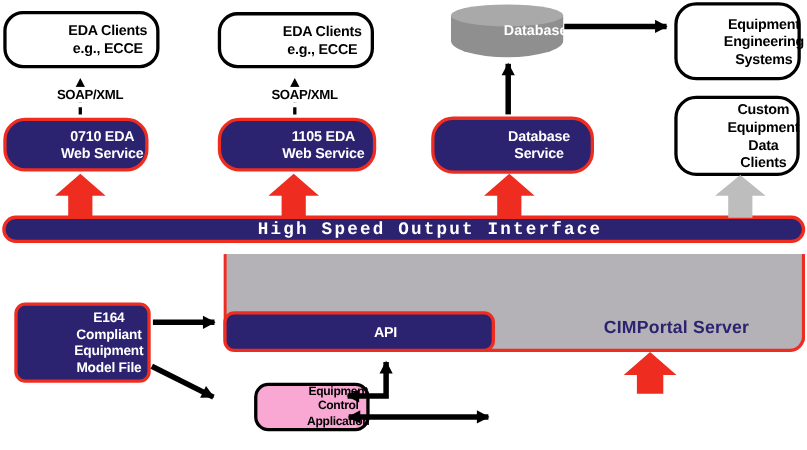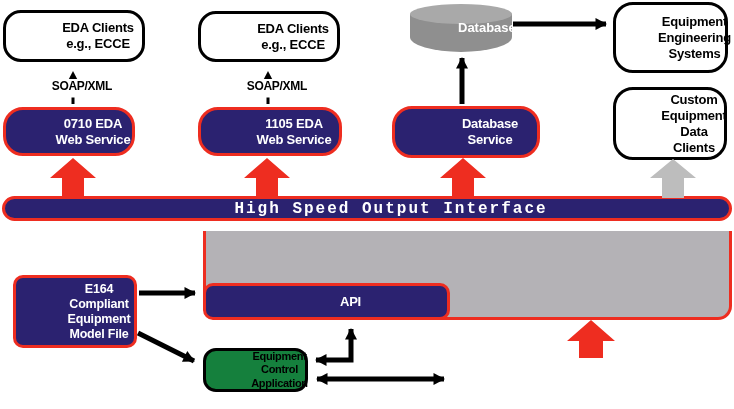--- a/index.html
+++ b/index.html
@@ -24,22 +24,22 @@
     background:var(--navy);border:3px solid var(--red);border-radius:15px;
     color:#fff;display:flex;align-items:center;justify-content:center;
     font-size:16px;letter-spacing:2px;
   }
   .region{
     background:var(--gray-region);
     border:3px solid var(--red);border-top:none;
     border-radius:0 0 14px 14px;
   }
   .cim-label{color:var(--navy);font-size:16px;letter-spacing:0.2px;text-align:center;}
-  .eca-box{background:#15803d;border:3px solid #000;border-radius:13px;color:#000;
-    font-size:11px;line-height:13.5px;letter-spacing:-0.3px;}
+  .eca-box{background:#f9a8d4;border:3px solid #000;border-radius:13px;color:#000;
+    font-size:11px;line-height:13.5px;letter-spacing:-0.3px;margin-left:28px;}
   .dcim-box{background:#fff;border:3px dashed var(--red);border-radius:16px;color:#000;
     font-size:12.5px;letter-spacing:-0.2px;}
   .soap{font-size:12px;letter-spacing:-0.3px;color:#000;text-align:right;
     background:#fff;padding:0 1px;z-index:6;}
   .cyl-top{background:var(--cyl-top);border-radius:50%;}
   .cyl-body{background:var(--cyl-body);border-radius:0 0 51px 51px / 0 0 15px 15px;}
   .cyl-label{color:#fff;font-size:13px;text-align:center;}
   svg.connectors{position:absolute;left:0;top:0;z-index:5;pointer-events:none;}
 </style>
 </head>
@@ -85,20 +85,21 @@
 
   <div class="abs box navy-box t13" style="left:392px;top:106px;width:148px;height:52px;border-radius:20px;">
     <div>Database Service</div>
   </div>
 
   <div class="abs bar" style="left:2px;top:196px;width:730px;height:25px;font-family:Liberation Mono, monospace;">
     <span>High Speed Output Interface</span>
   </div>
 
   <div class="abs region" style="left:203px;top:231px;width:529px;height:89px;"></div>
+  <div class="abs cim-label" style="left:460px;top:290px;width:262px;">CIMPortal Server</div>
 
   <div class="abs box navy-box t13" style="left:203px;top:283px;width:247px;height:37px;">
     <div>API</div>
   </div>
 
   <div class="abs box navy-box t12" style="left:13px;top:275px;width:124px;height:73px;">
     <div>E164</div>
     <div>Compliant</div>
     <div>Equipment</div>
     <div>Model File</div>

